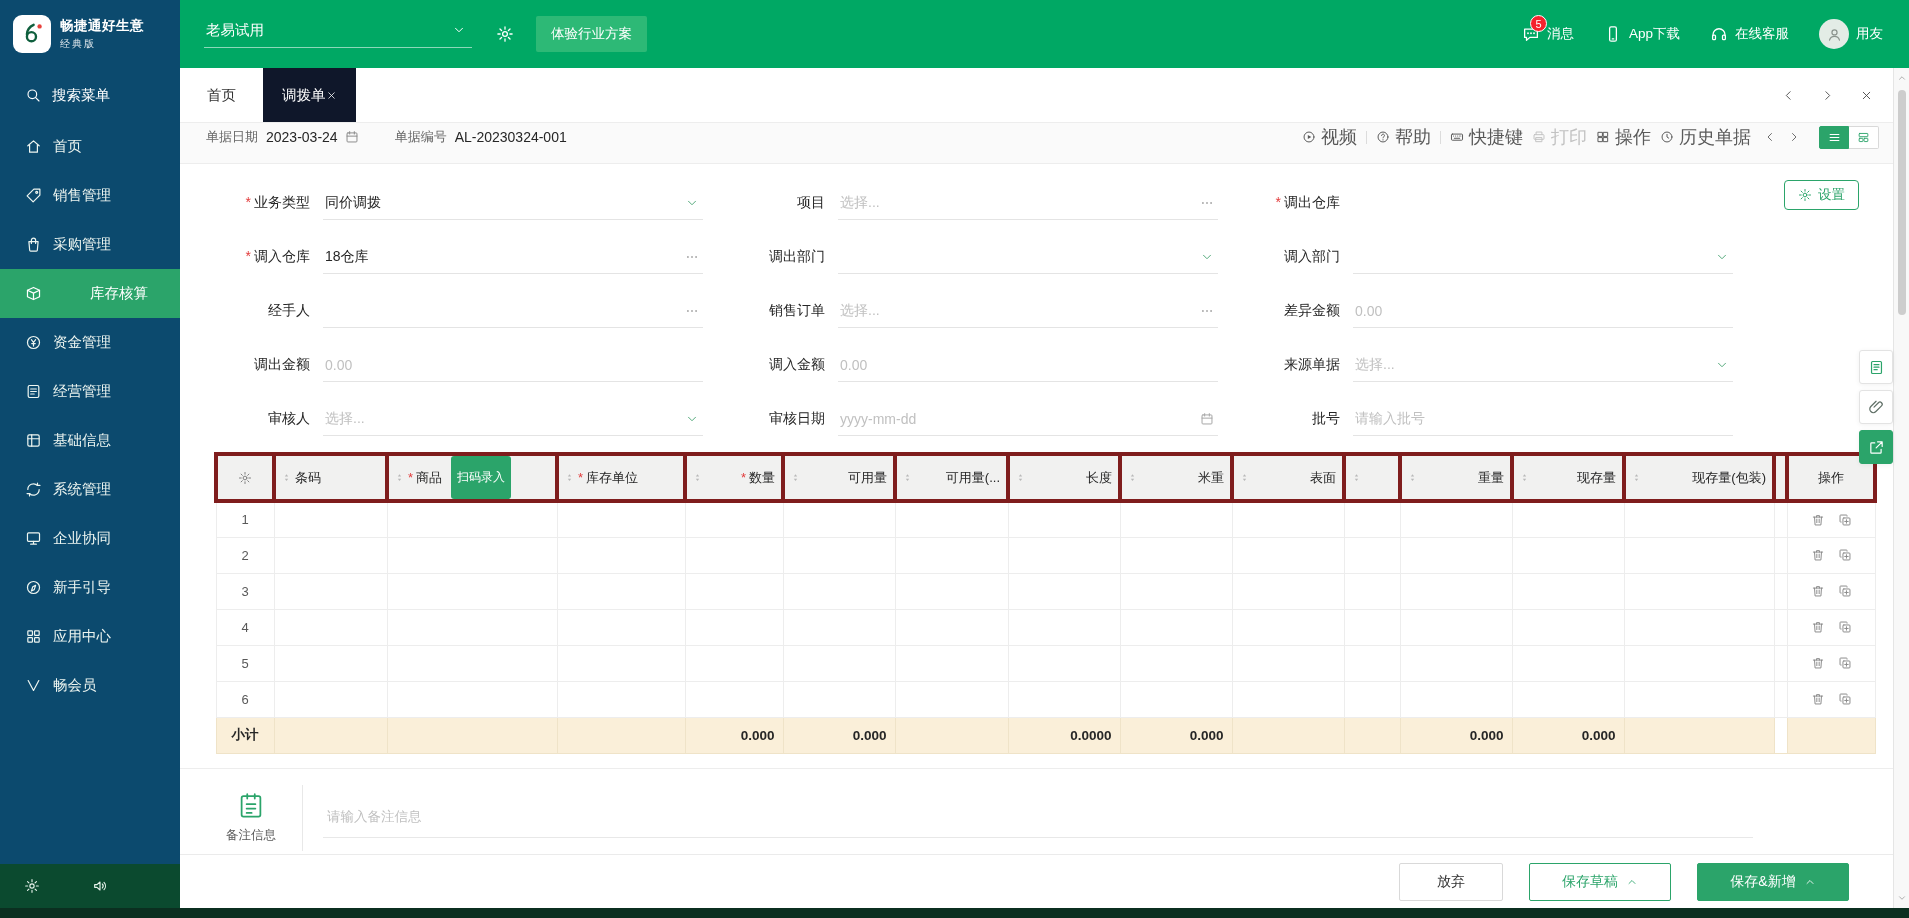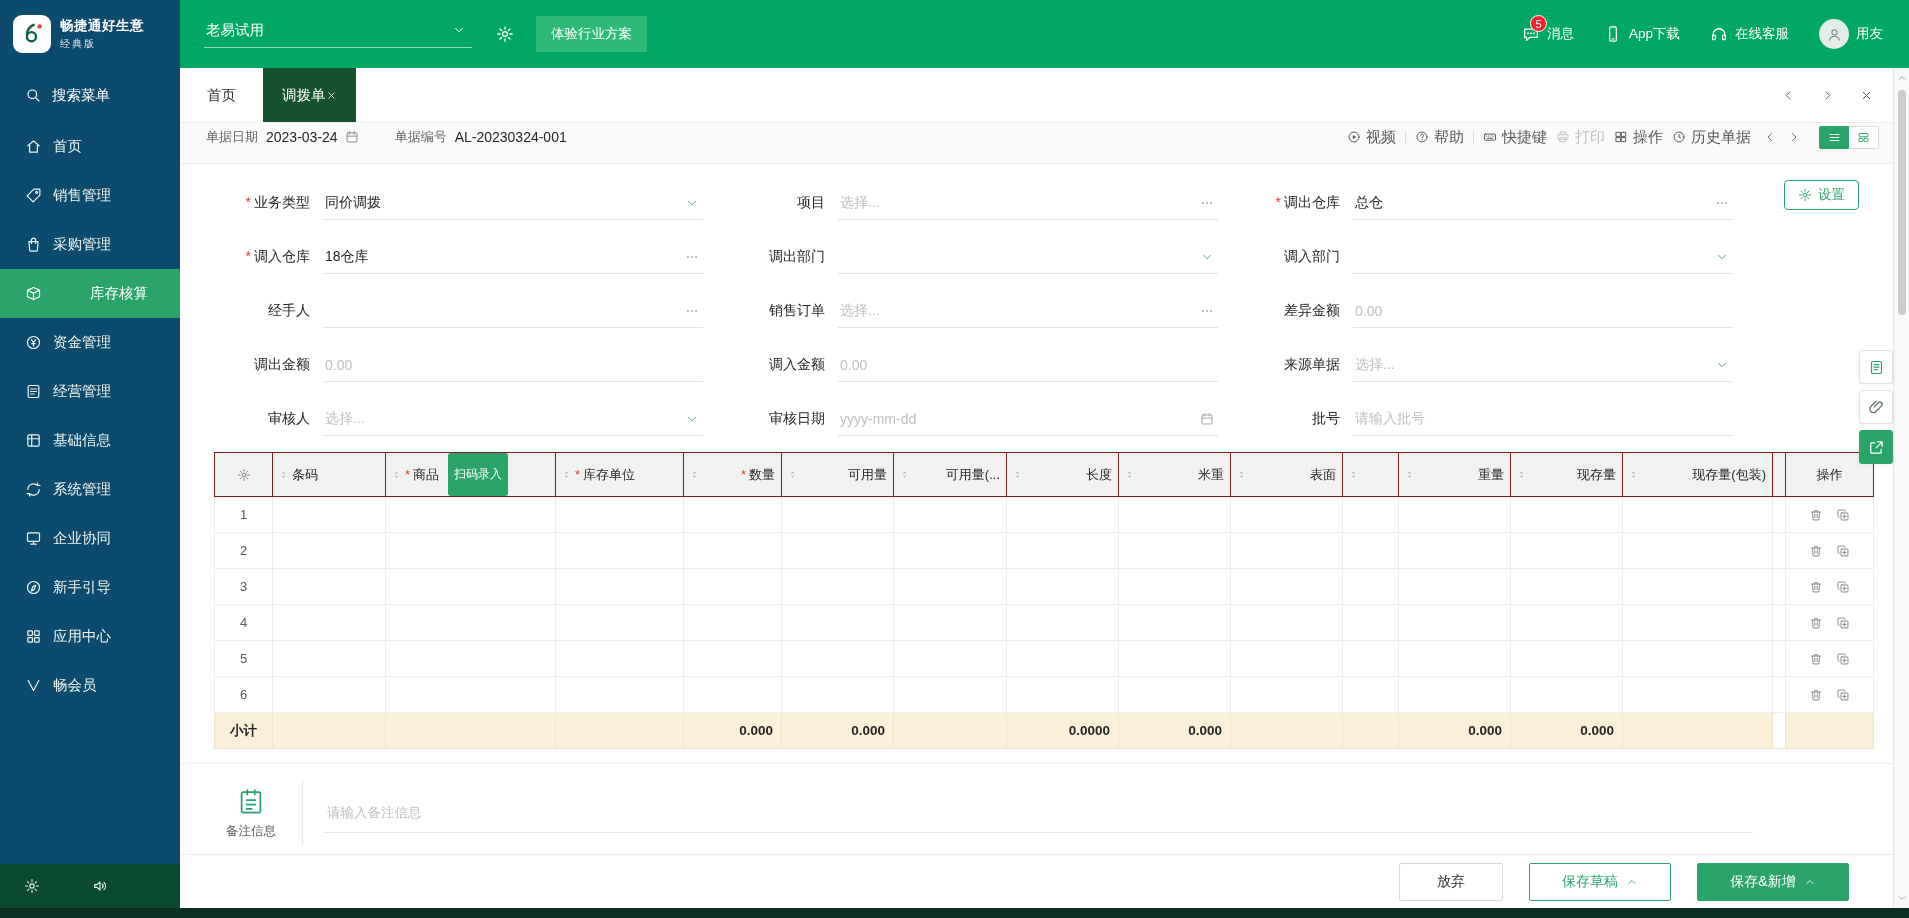--- a/index.html
+++ b/index.html
@@ -29,32 +29,32 @@
   .tb-gear { margin-left:24px; cursor:pointer; }
   .trial-btn { margin-left:22px; background:#2db976; color:#fff; font-size:13.5px; padding:9px 15px; border:none; border-radius:2px; cursor:pointer; }
   .tb-right { margin-left:auto; display:flex; align-items:center; gap:30px; font-size:13.5px; }
   .tb-item { display:flex; align-items:center; gap:7px; position:relative; cursor:pointer; }
   .badge { position:absolute; top:-10px; left:8px; background:#f5222d; color:#fff; font-size:11px; min-width:17px; height:17px; border-radius:9px; display:flex; align-items:center; justify-content:center; padding:0 4px; border:1px solid #fff; }
   .avatar { width:30px; height:30px; border-radius:50%; background:#e3ece6; color:#8a938d; display:flex; align-items:center; justify-content:center; }
 
   
   .tabbar { position:absolute; left:180px; top:68px; right:16px; height:54px; background:#fff; display:flex; align-items:stretch; z-index:3; }
   .tab-home { padding:0 27px; display:flex; align-items:center; font-size:14.5px; color:#333; cursor:pointer; }
-  .tab-active { background:#14532d; color:#fff; padding:0 19px; display:flex; align-items:center; gap:0; font-size:14.5px; cursor:pointer; }
+  .tab-active { background:#0f172a; color:#fff; padding:0 19px; display:flex; align-items:center; gap:0; font-size:14.5px; cursor:pointer; }
   .tab-ctrls { margin-left:auto; display:flex; align-items:center; gap:26px; padding-right:20px; color:#4a4a4a; }
   .tab-ctrls .ic { width:13px; height:13px; cursor:pointer; }
 
   
   .doc-toolbar { position:absolute; left:180px; top:122px; right:16px; height:42px; background:#fafafa; border-top:1px solid #ededed; border-bottom:1px solid #ededed; display:flex; align-items:center; padding:0 14px 12px 26px; z-index:3; }
   .dt-label { color:#666; font-size:13px; }
   .dt-value { color:#262626; font-size:14px; margin-left:8px; }
   .dt-cal { margin-left:7px; color:#8c8c8c; cursor:pointer; }
   .dt-group { display:flex; align-items:center; }
   .dt-gap { width:36px; }
-  .dt-right { margin-left:auto; display:flex; align-items:center; gap:9px; color:#595959; font-size:15px; }
+  .dt-right { margin-left:auto; display:flex; align-items:center; gap:9px; color:#595959; font-size:18px; }
   .dt-item { display:flex; align-items:center; gap:5px; cursor:pointer; white-space:nowrap; }
   .dt-item .ic { width:14px; height:14px; }
   .dt-item.disabled { color:#c2c2c2; }
   .sep { width:1px; height:13px; background:#dcdcdc; }
   .nav-ar { display:flex; gap:12px; margin-left:4px; color:#555; }
   .nav-ar .ic { width:12px; height:12px; cursor:pointer; }
   .vtoggles { display:flex; margin-left:10px; }
   .vt { width:30px; height:23px; display:flex; align-items:center; justify-content:center; cursor:pointer; }
   .vt.on { background:#2ba46a; color:#fff; border:1px solid #2ba46a; border-radius:2px 0 0 2px; }
   .vt.off { background:#fff; color:#2ba46a; border:1px solid #d9d9d9; border-left:none; border-radius:0 2px 2px 0; }
@@ -70,21 +70,21 @@
   .f-input { flex:1; margin-left:13px; height:34px; border-bottom:1px solid #e4e4e4; display:flex; align-items:center; justify-content:space-between; padding:0 4px 0 2px; cursor:text; }
   .f-value { font-size:14px; color:#262626; }
   .f-value.ph { color:#c0c0c0; }
   .ctl-caret { color:#55aa7c; cursor:pointer; }
   .ctl-gray { color:#a6a6a6; cursor:pointer; }
   .settings-btn { position:absolute; top:16px; right:34px; height:30px; display:flex; align-items:center; gap:6px; padding:0 13px; border:1px solid #2ba46a; color:#2ba46a; border-radius:4px; background:#fff; font-size:13.5px; cursor:pointer; }
 
   
   .grid-wrap { margin:6px 0 0 34px; }
   table.grid { border-collapse:collapse; table-layout:fixed; width:1659px; }
-  table.grid th { background:#f1f1f0; height:44px; border:1px solid #7f1d1d; font-weight:normal; font-size:13px; color:#262626; padding:0 6px; overflow:hidden; }
+  table.grid th { background:#f1f1f0; height:44px; border:4px solid #7f1d1d; font-weight:normal; font-size:13px; color:#262626; padding:0 6px; overflow:hidden; }
   table.grid td { height:36px; border:1px solid #ededed; background:#fff; overflow:hidden; }
   .th-in { display:flex; align-items:center; gap:4px; }
   .th-in.right { justify-content:space-between; }
   .th-in.center { justify-content:center; }
   .th-lab { display:flex; align-items:center; white-space:nowrap; }
   .sort { color:#b8b8b8; width:9px; height:13px; flex:0 0 auto; cursor:pointer; }
   .sort svg { width:9px; height:13px; }
   .gearh { color:#7f7f7f; cursor:pointer; display:flex; justify-content:center; }
   .scan { background:#2ba46a; color:#fff; font-size:12px; padding:13px 6px; border-radius:3px; margin-left:5px; white-space:nowrap; cursor:pointer; }
   td.rowno { text-align:center; color:#595959; font-size:13px; }
@@ -642,28 +642,20 @@
             <span class="f-value ph">选择...</span>
             <span class="ctl-gray">
                 <svg class="ic i14">
                   <use href="#i-more"></use>
                 </svg>
               </span>
           </div>
         </div>
         <div class="f-field">
           <label class="f-label"><i class="star">*</i><span>调出仓库</span></label>
-          <div class="f-input">
-            <span class="f-value">总仓</span>
-            <span class="ctl-gray">
-                <svg class="ic i14">
-                  <use href="#i-more"></use>
-                </svg>
-              </span>
-          </div>
         </div>
 
         <div class="f-field">
           <label class="f-label"><i class="star">*</i><span>调入仓库</span></label>
           <div class="f-input">
             <span class="f-value">18仓库</span>
             <span class="ctl-gray">
                 <svg class="ic i14">
                   <use href="#i-more"></use>
                 </svg>

